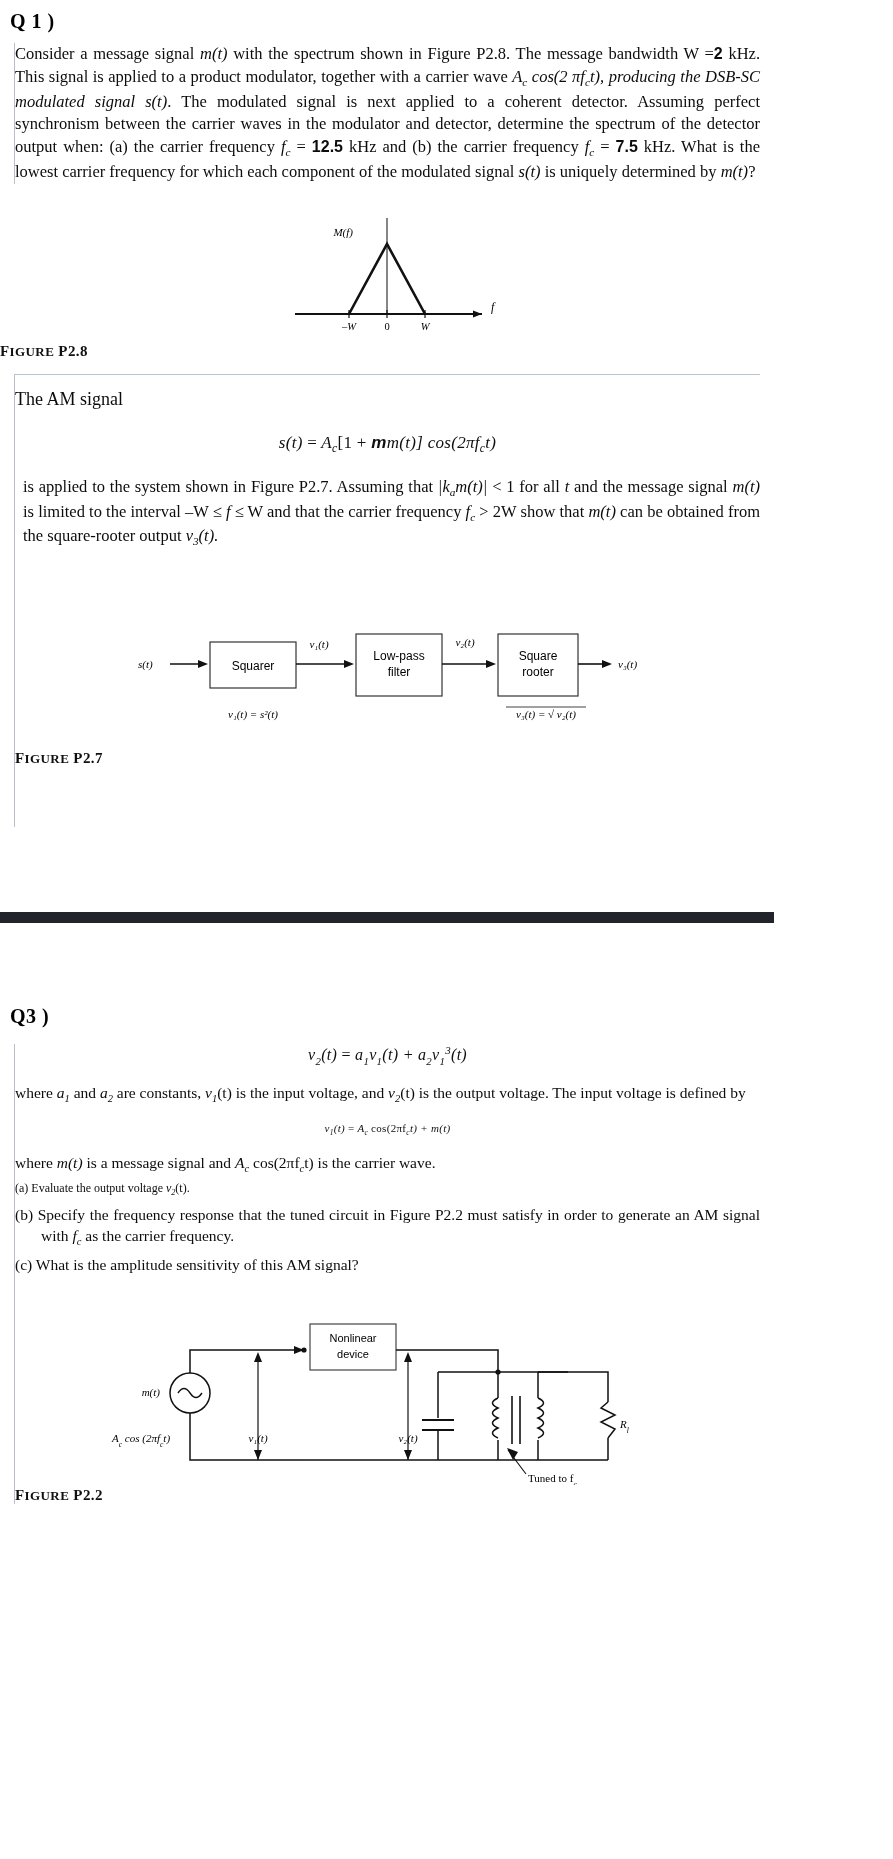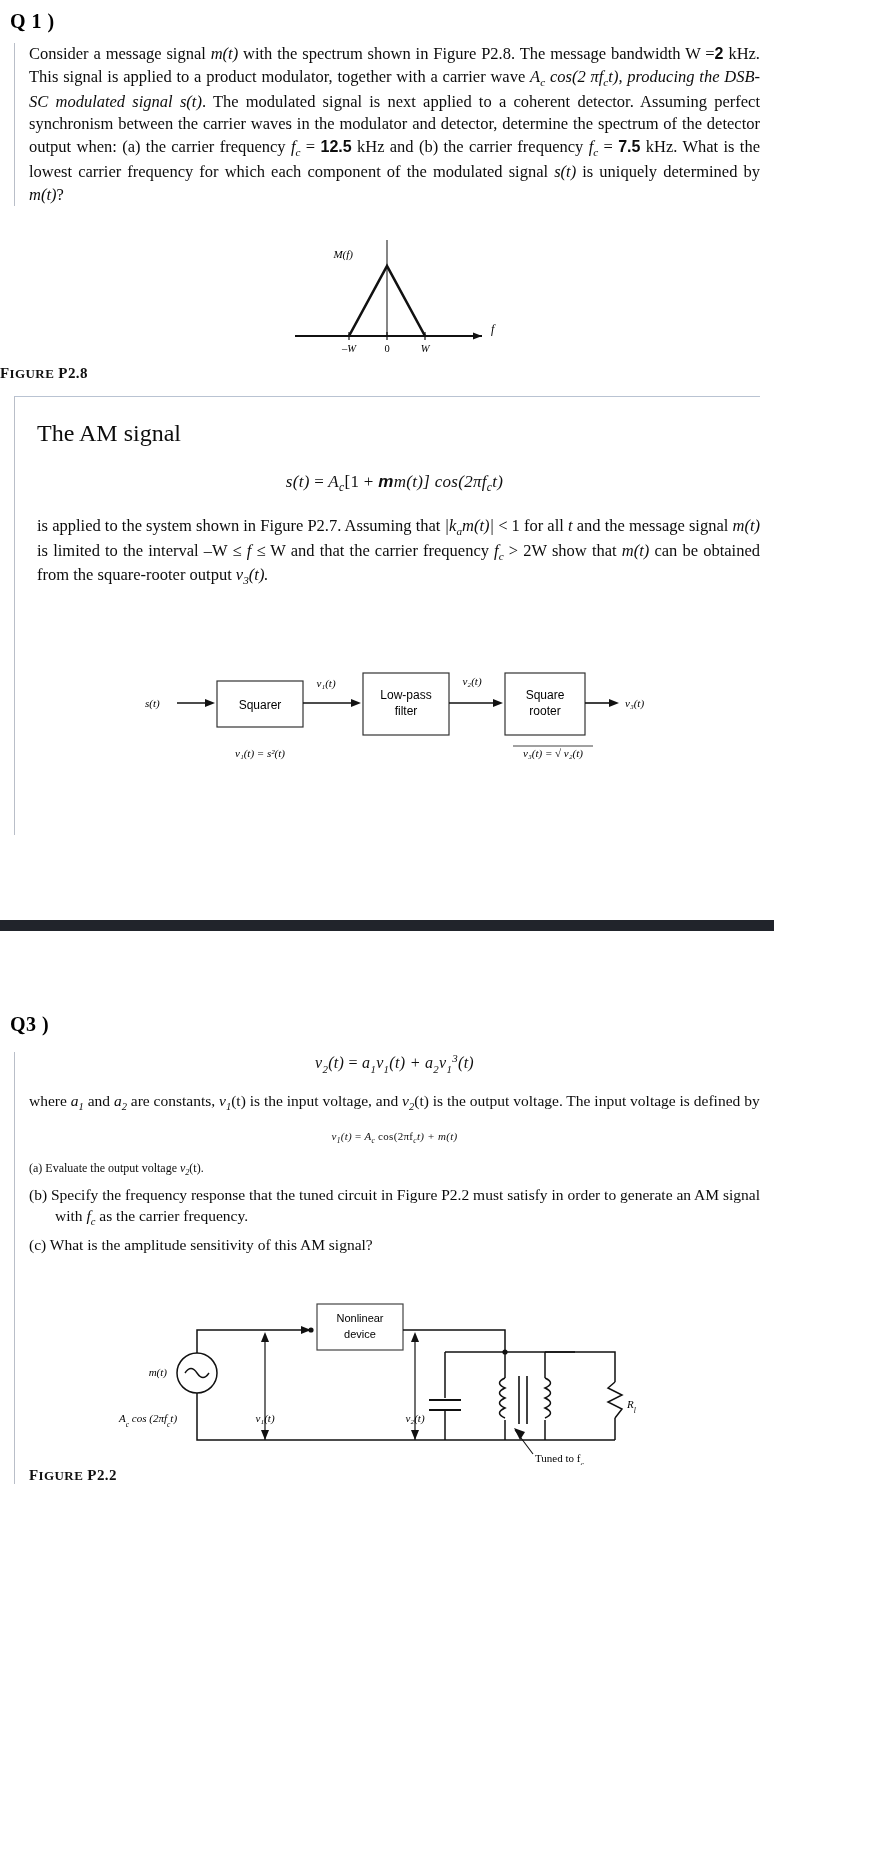--- a/index.html
+++ b/index.html
@@ -19,21 +19,20 @@
     font-family:"Liberation Serif", serif;
     font-weight:700;
     font-size:20px;
     letter-spacing:0.5px;
     color:#000;
   }
 
   
   .scan-block {
     border-left:1px solid #b9bec8;
-    padding-left:14px;
   }
   .scan-block.top-rule { border-top:1px solid #b9c3d2; padding-top:12px; }
 
   .para {
     font-family:"Liberation Serif", serif;
     font-size:16.5px;
     line-height:1.38;
     text-align:justify;
     color:#0c0c0c;
   }
@@ -110,21 +109,21 @@
     </svg>
   </div>
 
   <div class="fig-caption" style="margin-top:4px; padding-right:40px;">
     <span>F</span><span class="sc">IGURE</span><span> P2.8</span>
   </div>
 
 
   <div class="sec" style="margin-top:14px;">
     <div class="scan-block top-rule">
-      <p class="para" style="margin:8px; font-size:24px;">The AM signal</p>
+      <p class="para" style="margin:0; font-size:18px;">The AM signal</p>
 
       <div class="eq" style="margin-top:22px;">
         <span>s(t)</span>
         <span class="up">=</span>
         <span>A</span><sub>c</sub><span class="up">[1 +</span>
         <span class="bold-ins" style="font-size:17px;">m</span><span>m(t)] cos(2πf</span><sub>c</sub><span>t)</span>
       </div>
 
       <p class="para" style="margin:20px 0 0 8px;">
         <span>is applied to the system shown in Figure P2.7. Assuming that </span><span class="slant">|k</span><sub class="slant">a</sub><span class="slant">m(t)|</span><span> &lt; 1 for all </span><span class="slant">t</span><span> and the message signal </span><span class="slant">m(t)</span><span> is limited to the interval –W ≤ </span><span class="slant">f</span><span> ≤ W and that the carrier frequency </span><span class="slant">f</span><sub class="slant">c</sub><span> &gt; 2W show that </span><span class="slant">m(t)</span><span> can be obtained from the square-rooter output </span><span class="slant">v</span><sub class="slant">3</sub><span class="slant">(t).</span>
@@ -160,20 +159,23 @@
           <line x1="450" y1="58" x2="480" y2="58" stroke="#111" stroke-width="1.6"></line>
           <polygon points="484,58 474,54 474,62" fill="#111"></polygon>
           <text x="490" y="62" font-family="Liberation Serif, serif" font-size="11" font-style="italic">v₃(t)</text>
 
           <text x="125" y="112" font-family="Liberation Serif, serif" font-size="11" font-style="italic" text-anchor="middle">v₁(t) = s²(t)</text>
           <text x="418" y="112" font-family="Liberation Serif, serif" font-size="11" font-style="italic" text-anchor="middle">v₃(t) = √ v₂(t)</text>
           <line x1="378" y1="101" x2="458" y2="101" stroke="#111" stroke-width="0.8"></line>
         </svg>
       </div>
 
+      <div class="fig-caption" style="margin-top:14px;">
+        <span>F</span><span class="sc">IGURE</span><span> P2.7</span>
+      </div>
 
       <div style="height:60px;"></div>
     </div>
   </div>
 
   <div style="height:85px;"></div>
   <div class="dark-bar"></div>
   <div style="height:82px;"></div>
 
   <div style="padding:0 0 0 10px;">
@@ -192,20 +194,23 @@
       <p class="para tight" style="margin:12px 0 0 0; font-size:15.5px;">
         <span>where </span><span class="slant">a</span><sub class="slant">1</sub><span> and </span><span class="slant">a</span><sub class="slant">2</sub><span> are constants, </span><span class="slant">v</span><sub class="slant">1</sub><span>(t) is the input voltage, and </span><span class="slant">v</span><sub class="slant">2</sub><span>(t) is the output voltage. The input voltage is defined by</span>
       </p>
 
       <div class="eq" style="font-size:11px; margin:16px 0;">
         <span>v</span><sub>1</sub><span>(t)</span>
         <span class="up">=</span>
         <span>A</span><sub>c</sub><span class="up"> cos(2πf</span><sub>c</sub><span>t)  +  m(t)</span>
       </div>
 
+      <p class="para tight" style="margin:10px 0 0 0; font-size:15.5px;">
+        <span>where </span><span class="slant">m(t)</span><span> is a message signal and </span><span class="slant">A</span><sub class="slant">c</sub><span> cos(2πf</span><sub class="slant">c</sub><span>t) is the carrier wave.</span>
+      </p>
 
       <p class="para tight" style="margin:5px 0 0 0; font-size:12px; text-indent:0;">
         <span>(a)</span>
         <span>Evaluate the output voltage </span><span class="slant">v</span><sub class="slant">2</sub><span>(t).</span>
       </p>
 
       <p class="para tight" style="margin:6px 0 0 0; font-size:15.5px; padding-left:26px; text-indent:-26px;">
         <span>(b)</span>
         <span>Specify the frequency response that the tuned circuit in Figure P2.2 must satisfy in order to generate an AM signal with </span><span class="slant">f</span><sub class="slant">c</sub><span> as the carrier frequency.</span>
       </p>

